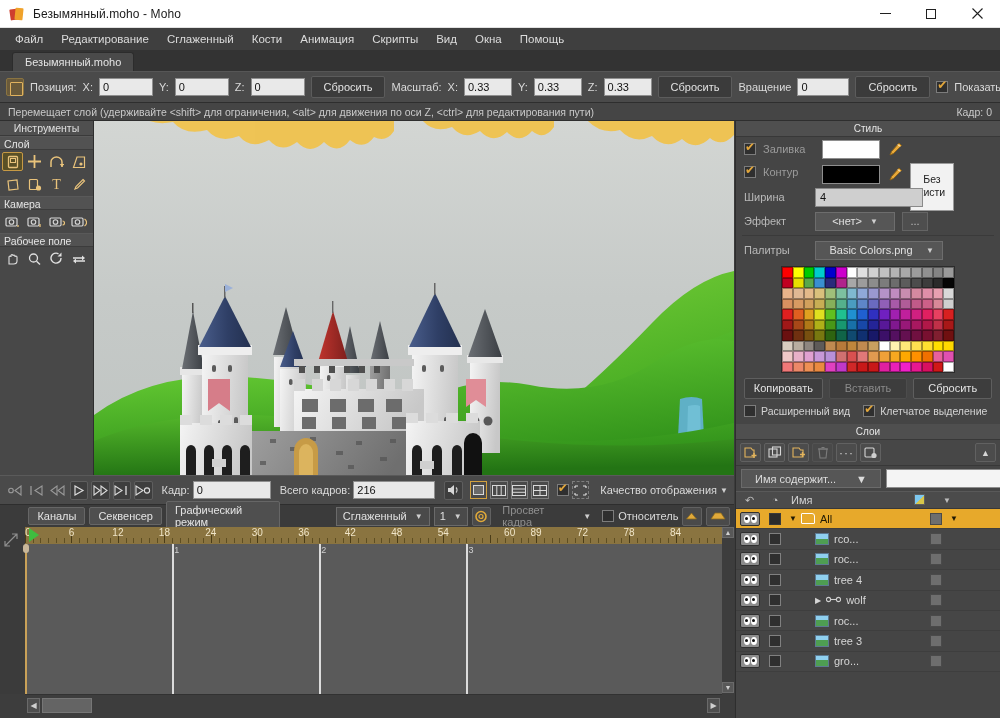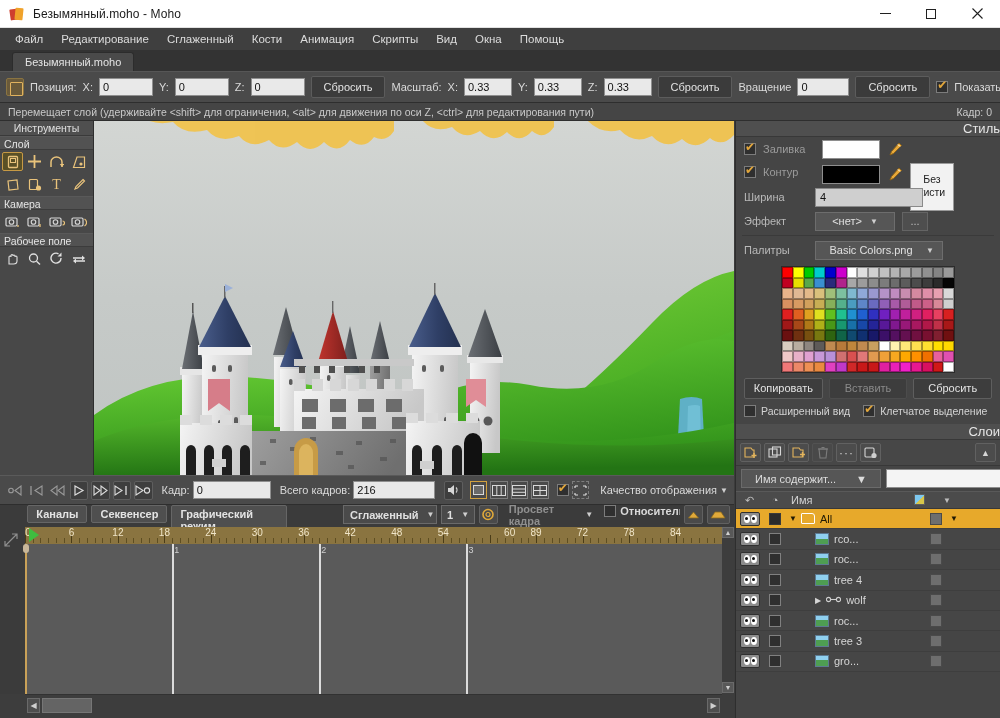--- a/index.html
+++ b/index.html
@@ -99,21 +99,21 @@
   
   .canvas-wrap {
     position:absolute; left:94px; top:121px; width:640px; height:354px;
     background:#4a4a4a; overflow:hidden;
   }
   .canvas { position:absolute; left:0; top:0; width:640px; height:354px; overflow:hidden; }
 
   
   .rpanel { position:absolute; left:735px; top:121px; width:265px; height:597px; background:#454545;
             border-left:1px solid #2e2e2e; }
-  .panel-title { height:16px; background:#4f4f4f; text-align:right; font-size:13px;
+  .panel-title { height:16px; background:#4f4f4f; text-align:center; font-size:10px;
      color:#e6e6e6; line-height:16px; border-bottom:1px solid #383838; }
   .srow { display:flex; align-items:center; padding:2px 8px; gap:7px; height:24px;}
   .slabel { width:64px; color:#b9b9b9; font-size:11px; }
   .swatch { width:58px; height:19px; border:1px solid #8e8e8e; }
   .dropper { width:16px; height:17px; position:relative; }
   .nobrush {
     width:44px; height:48px; background:#f2f2f2; border:1px solid #9a9a9a; color:#1d1d1d;
     font-size:10.5px; text-align:center; line-height:13px; padding-top:9px;
   }
   .widthfld{ background:#cfcfcf; border:1px solid #8a8a8a; width:108px; height:19px; color:#111; font-size:11px; padding:0 4px; line-height:17px;}
@@ -159,21 +159,21 @@
   .playbar { position:absolute; left:0; top:475px; width:734px; height:30px; background:#4a4a4a;
     display:flex; align-items:center; gap:3px; padding:0 6px; border-top:1px solid #5a5a5a; border-bottom:1px solid #2e2e2e;}
   .pb { width:22px; height:19px; background:#3e3e3e; border:1px solid #5e5e5e; border-radius:2px;
     display:flex; align-items:center; justify-content:center; color:#d6d6d6; }
   .pb.flat { background:transparent; border-color:transparent; color:#9a9a9a; }
   .vwbtn { width:21px; height:18px; background:#4a4a4a; border:1px solid #7d7d7d; display:flex;
      align-items:center; justify-content:center; }
   .vwbtn.sel { border-color:#d2a13f; }
 
   .chbar { position:absolute; left:0; top:505px; width:734px; height:22px; background:#3b3b3b;
-     display:flex; align-items:flex-start; gap:4px; padding:0 4px;font-weight:bold; }
+     display:flex; align-items:center; gap:4px; padding:0 4px; }
   .chtab { background:#4f4f4f; border:1px solid #666; color:#e4e4e4; font-size:11px; padding:2px 8px; border-radius:2px;}
   .tl-ruler { position:absolute; left:25px; top:527px; width:697px; height:17px; background:#8a7440; overflow:hidden;}
   .tl-body { position:absolute; left:25px; top:544px; width:697px; height:150px; background:#5a5a5a; }
   .tl-left { position:absolute; left:0; top:527px; width:25px; height:191px; background:#3b3b3b;}
   .tl-scroll { position:absolute; left:25px; top:694px; width:697px; height:24px; background:#3d3d3d; border-top:1px solid #323232;}
   .tl-right { position:absolute; left:722px; top:527px; width:12px; height:191px; background:#3d3d3d; }
 
   .tick { position:absolute; top:11px; width:1px; height:5px; background:#5e4e22; }
   .tickM { position:absolute; top:8px; width:1px; height:8px; background:#4a3c18; }
   .ticknum { position:absolute; top:0px; font-size:10px; color:#f0e5c8; transform:translateX(-50%); }

